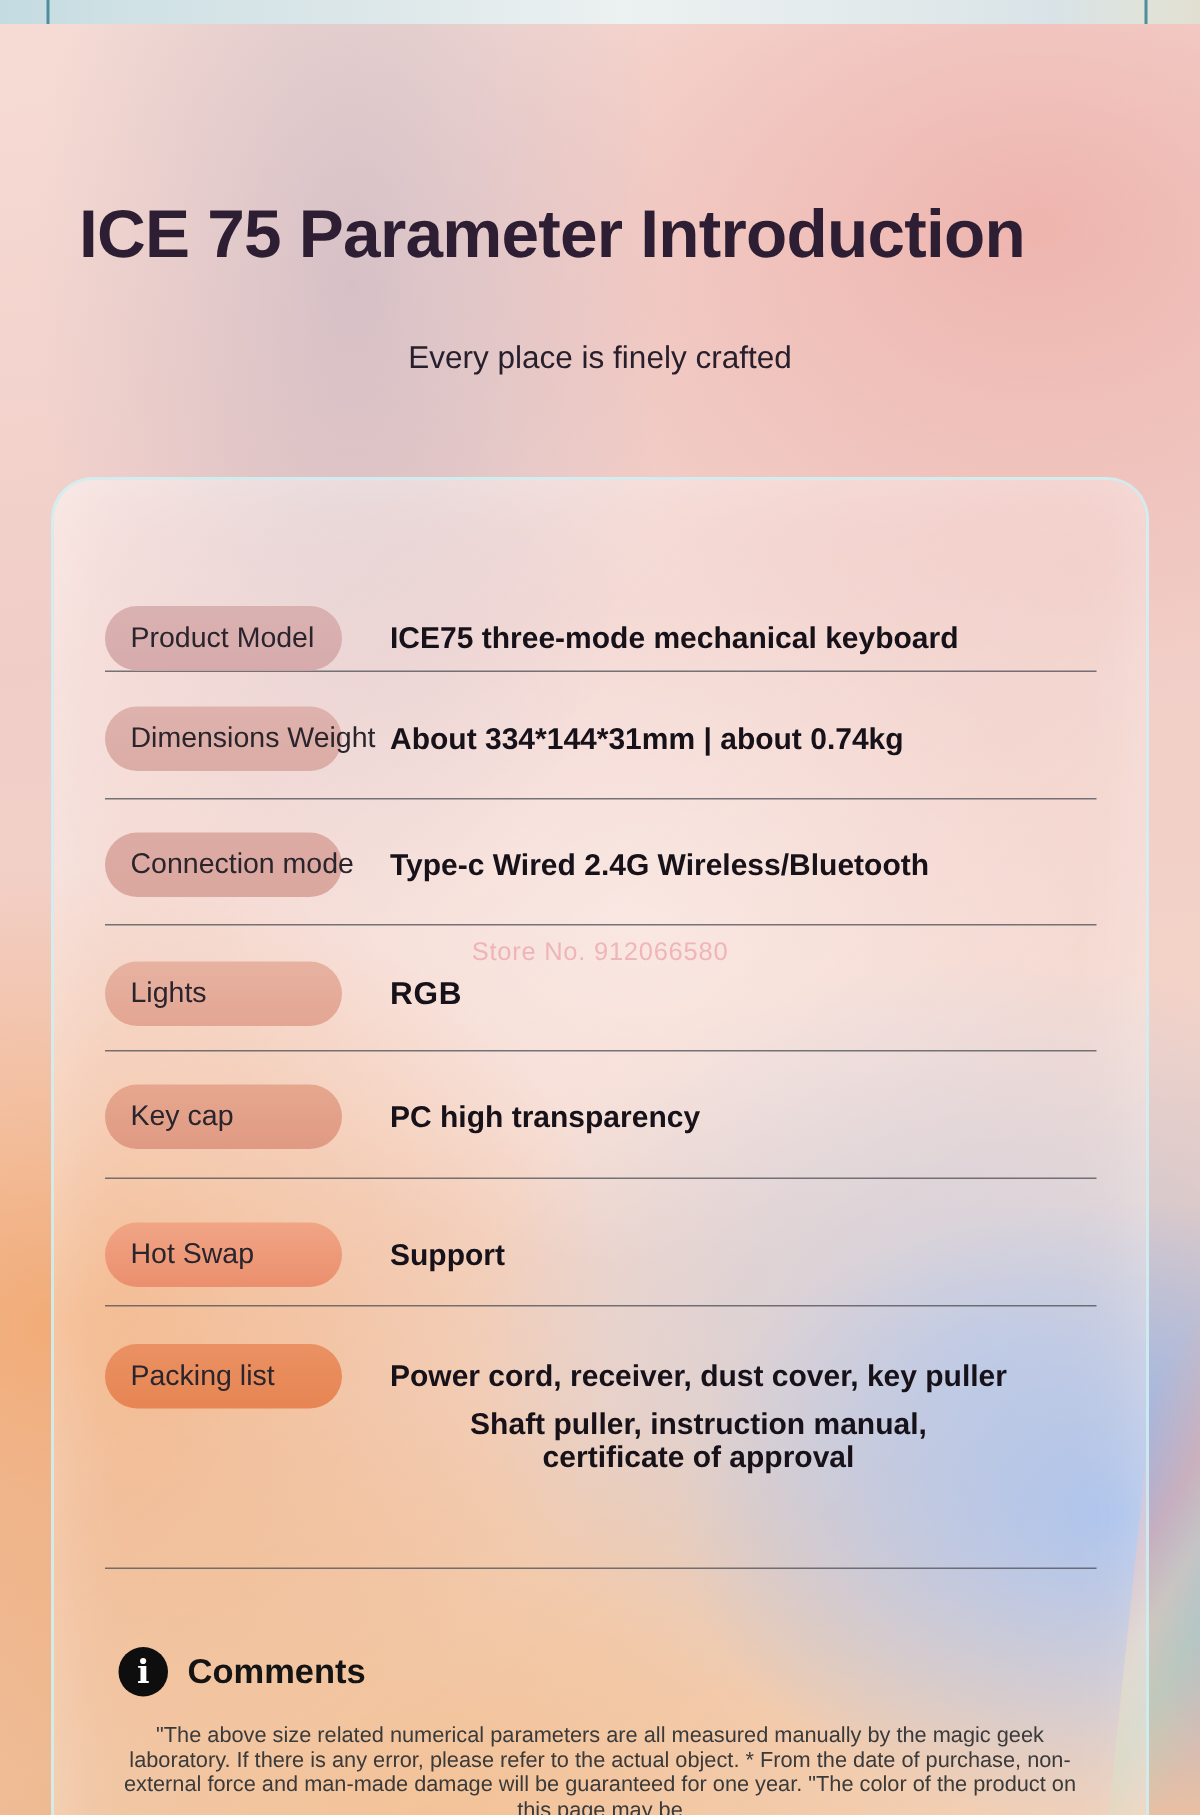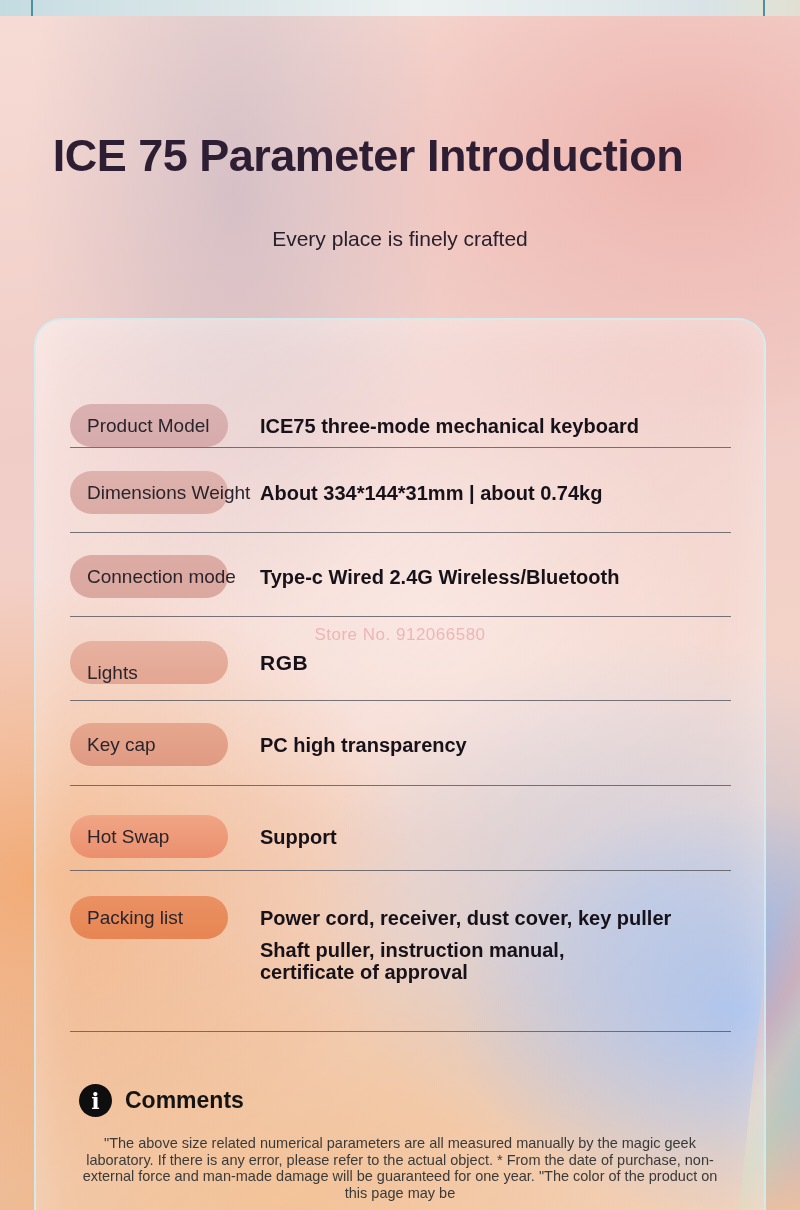--- a/index.html
+++ b/index.html
@@ -42,21 +42,21 @@
 
   .rows { padding:84px 33px 0 34px; }
 
   .spec-row { margin-top:23px; padding-bottom:0; border-bottom:1px solid rgba(85,85,92,0.80); }
   .spec-row:nth-child(1){ margin-top:0; }
   .spec-row:nth-child(2){ padding-bottom:18px; }
   .spec-row:nth-child(3){ margin-top:22px; padding-bottom:18px; }
   .spec-row:nth-child(4){ margin-top:24px; padding-bottom:16px; }
   .spec-row:nth-child(5){ margin-top:22px; padding-bottom:19px; }
   .spec-row:nth-child(6){ margin-top:29px; padding-bottom:12px; }
-  .spec-row:nth-child(7){ margin-top:25px; padding-bottom:48px; }
+  .spec-row:nth-child(7){ margin-top:25px; padding-bottom:62px;text-align:center; }
 
   .row-main { display:flex; align-items:flex-start; }
   .pill { flex:0 0 auto; width:158px; height:43px; border-radius:22px; box-sizing:border-box;
     display:flex; align-items:center; padding-left:17px; overflow:visible; }
   .pill-text { font-size:19px; color:#2a242c; white-space:nowrap; }
   .value-col { margin-left:32px; }
   .value-line { font-size:20px; font-weight:700; color:#17121a; line-height:22px; }
   .value-line.v-first { min-height:43px; display:flex; align-items:center; }
   .value-line.v-large { font-size:21px; letter-spacing:0.5px; }
 
@@ -115,21 +115,21 @@
         <span class="pill-text">Connection mode</span>
       </div>
       <div class="value-col">
               <div class="value-line v-first">Type-c Wired 2.4G Wireless/Bluetooth</div>
             </div>
     </div>
   </div>
 
   <div class="spec-row">
     <div class="row-main">
-      <div class="pill" style="background: linear-gradient(rgb(231, 178, 161), rgb(227, 166, 146)); align-items: flex-end;">
+      <div class="pill" style="background: linear-gradient(rgb(231, 178, 161), rgb(227, 166, 146));">
         <span class="pill-text">Lights</span>
       </div>
       <div class="value-col">
               <div class="value-line v-first v-large">RGB</div>
             </div>
     </div>
   </div>
 
   <div class="spec-row">
     <div class="row-main">

